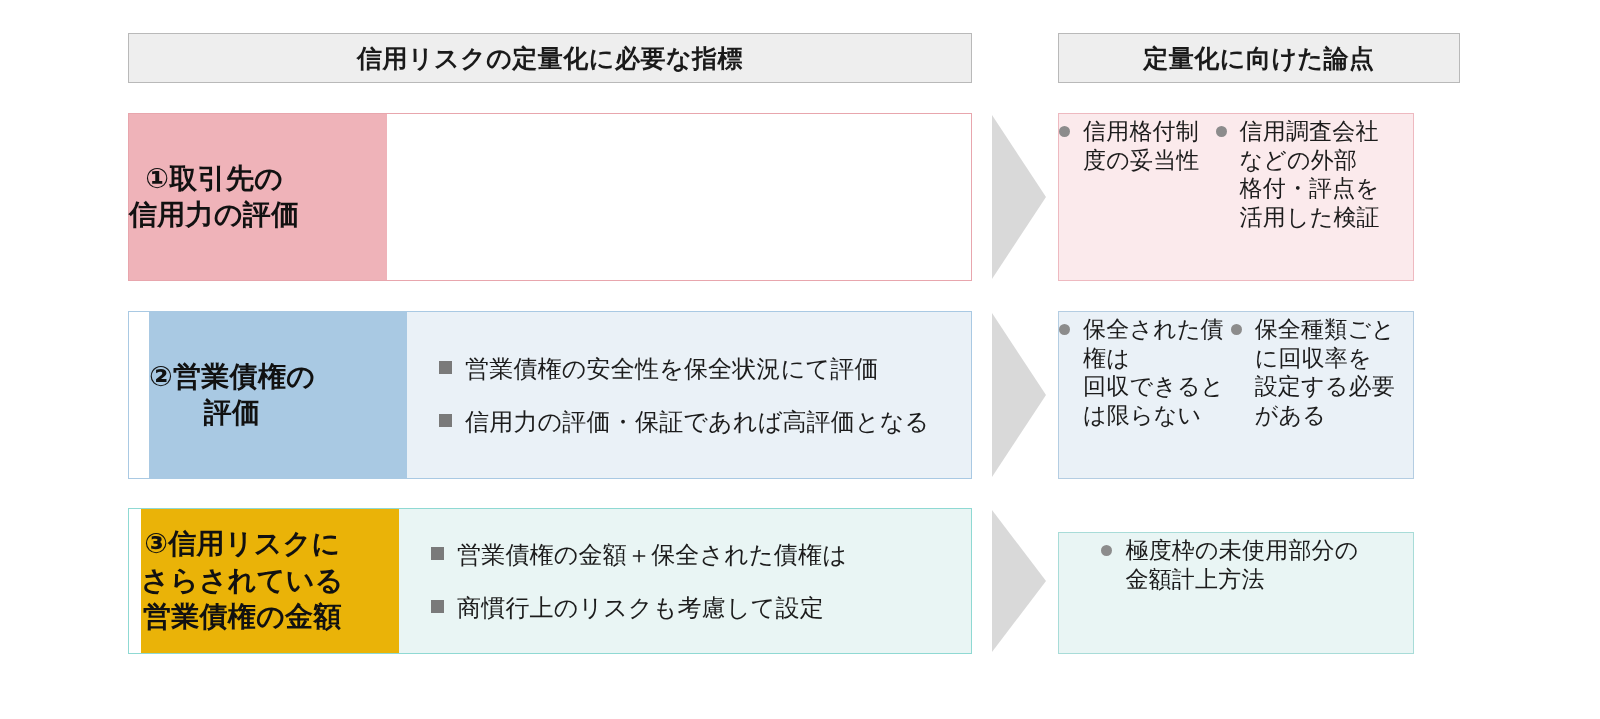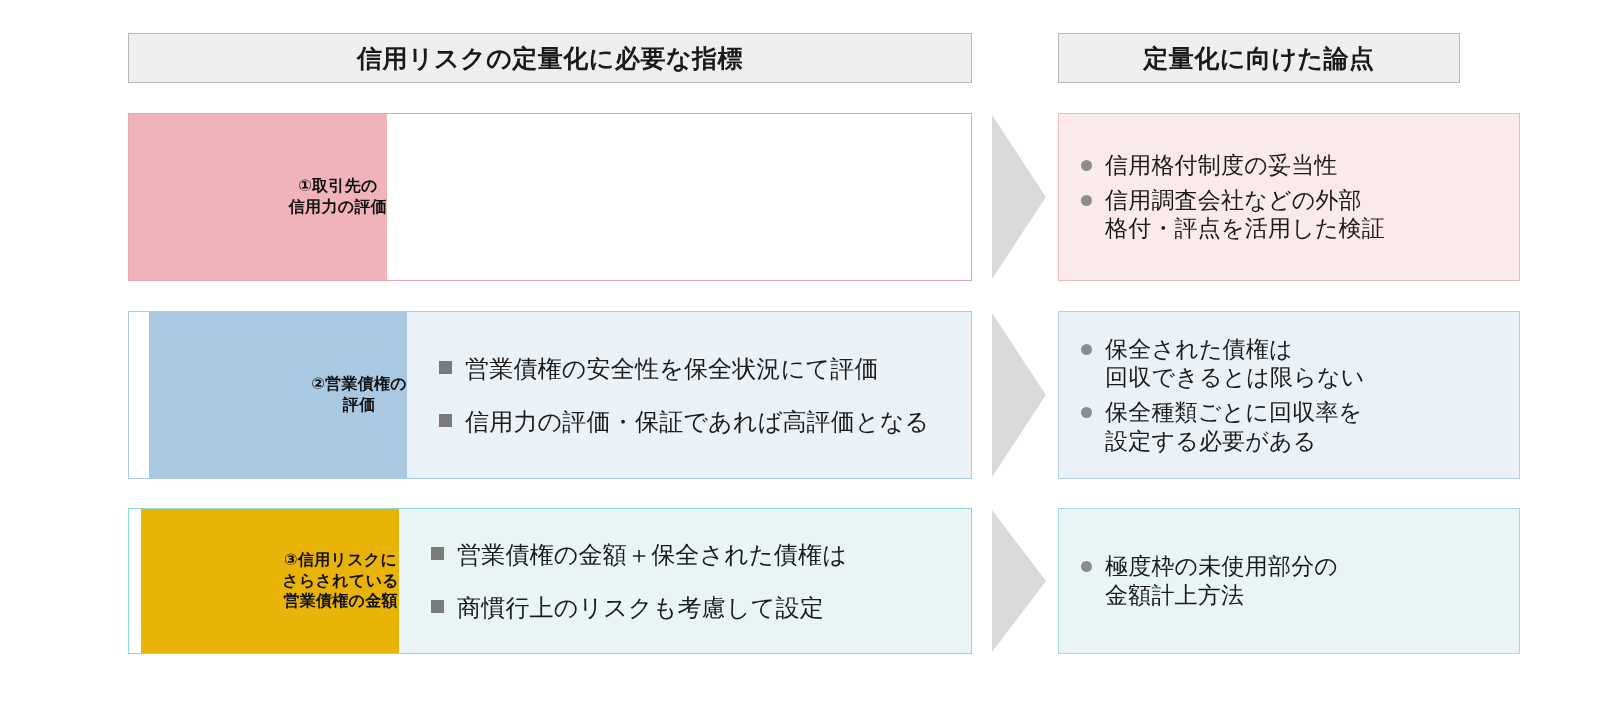--- a/index.html
+++ b/index.html
@@ -69,23 +69,23 @@
     width: 844px;
     display: flex;
     box-sizing: border-box;
     border: 1px solid rgba(0,0,0,0.10);
   }
   .label-cell {
     width: 258px;
     flex: 0 0 258px;
     display: flex;
     align-items: center;
-    justify-content: flex-end;
+    justify-content: flex-start;
     text-align: center;
-    font-size: 16px;
+    font-size: 28px;
     font-weight: 700;
     line-height: 1.30;
     letter-spacing: 0.3px;
     color: #111111;
     box-sizing: border-box;
   }
   .body-cell {
     flex: 1 1 auto;
     display: flex;
     flex-direction: column;
@@ -121,26 +121,24 @@
     height: 100%;
   }
   .arrow svg { display: block; width: 100%; height: 100%; }
 
   
   .right-card {
     position: absolute;
     left: 930px;
     top: 0;
     bottom: 0;
-    width: 462px;
-    box-sizing: border-box;
-    display: flex;
-    flex-direction: column;
+    width: 356px;
+    box-sizing: border-box;
+    display: flex;
     justify-content: center;
-    padding-left: 22px;
     padding-right: 12px;
   }
   .dot-line {
     display: flex;
     align-items: flex-start;
     font-size: 23px;
     line-height: 1.24;
     color: #1c1c1c;
     margin: 3px 0;
     letter-spacing: 0.2px;
@@ -163,21 +161,21 @@
   .theme-pink .right-card { background: #fbeaec; border: 1px solid #eeb9c0; }
 
   .theme-blue .label-cell { background: #a9c9e3; }
   .theme-blue .body-cell  { background: #eaf1f7; }
   .theme-blue .left-card  { border-color: #a9c9e3; padding-left: 20px; }
   .theme-blue .right-card { background: #eaf1f7; border: 1px solid #b4cde2; }
 
   .theme-teal .label-cell { background: #eab308; margin-left: 12px; }
   .theme-teal .body-cell  { background: #e9f5f4; }
   .theme-teal .left-card  { border-color: #8fd9d3; }
-  .theme-teal .right-card { background: #e9f5f4; border: 1px solid #a8dcd8; }
+  .theme-teal .right-card { background: #e9f5f4; border: 1px solid #a8dcd8; margin-top: 24px; }
 
   .label-text { white-space: pre-line; }
 </style>
 </head>
 <body>
 
 <div class="slide">
 
   <div class="header-row">
     <div class="header-box header-right">定量化に向けた論点</div>

